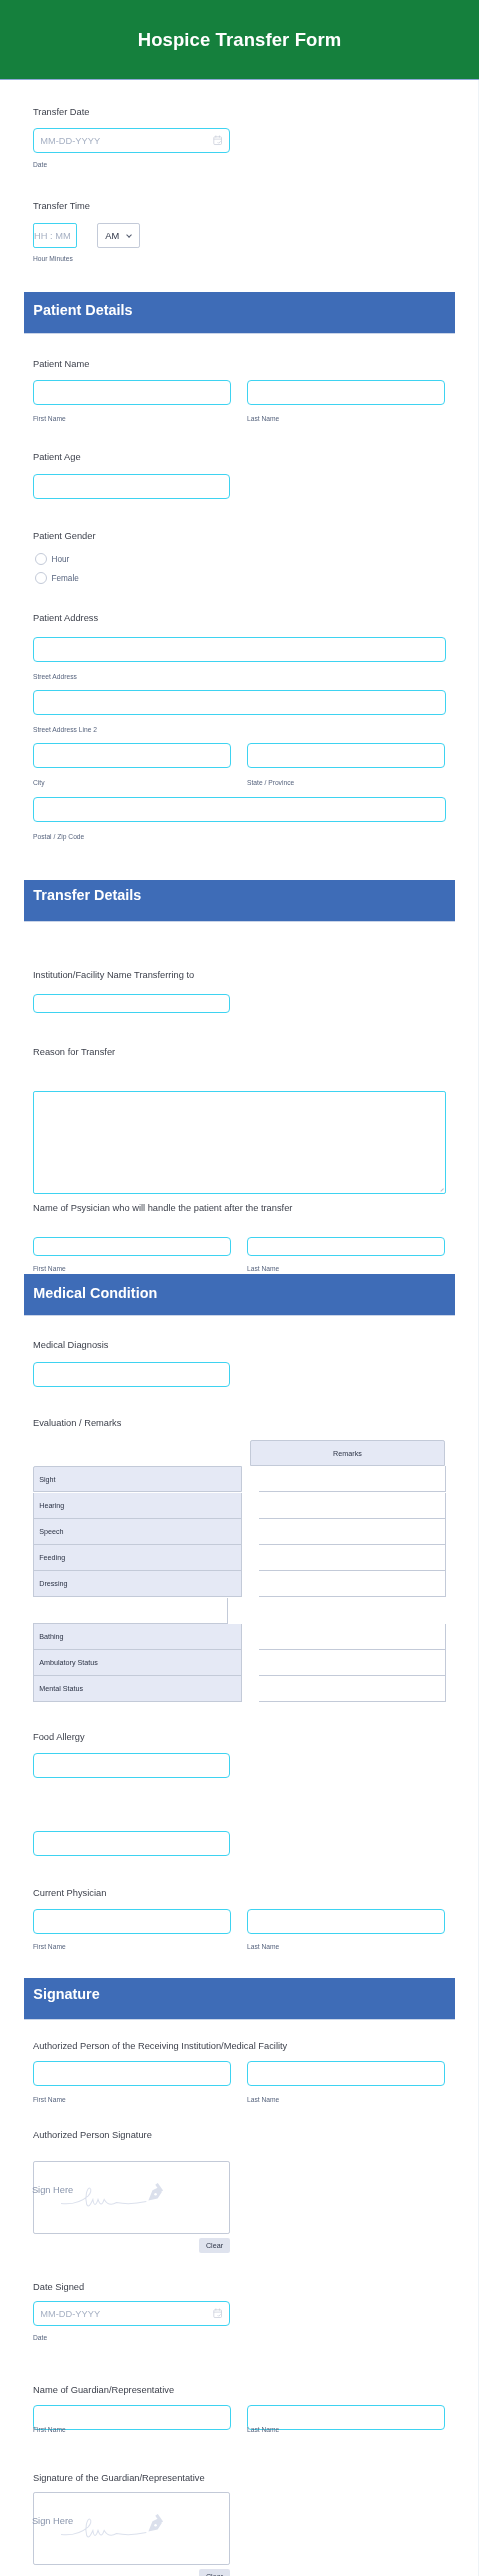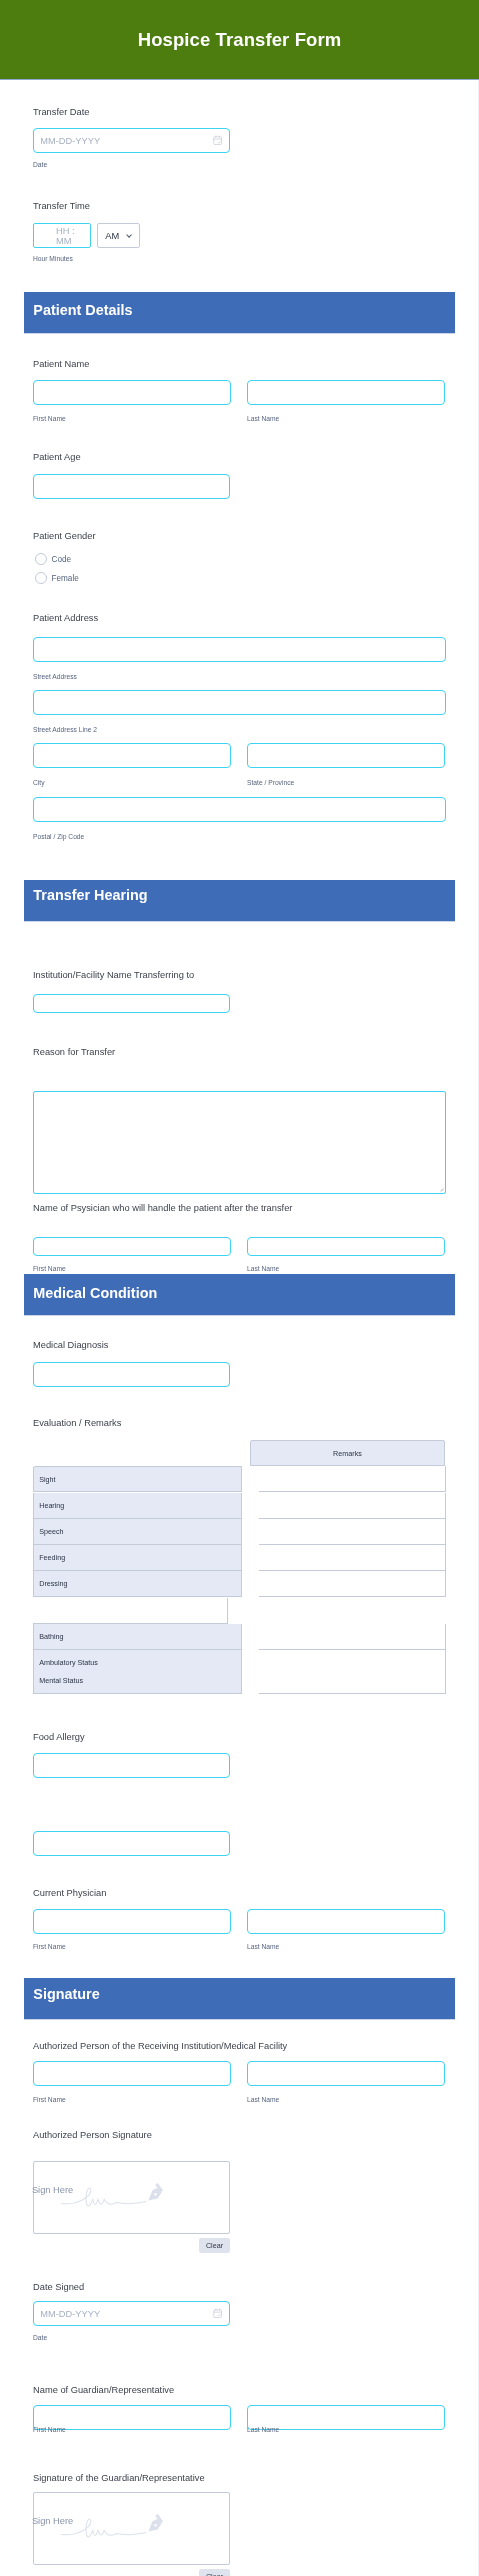--- a/index.html
+++ b/index.html
@@ -1,41 +1,41 @@
 <!DOCTYPE html>
 <html style="font-size:8.2px"><head>
   <meta charset="utf-8">
   <style>
     * { box-sizing: border-box; margin: 0; padding: 0; }
     html, body { width: 479px; background: #ffffff; }
     body { font-family: "Liberation Sans", sans-serif; color: #2c3345; position: relative; height: 2770px; overflow: hidden; }
     .page-edge { position: absolute; top: 0; right: 0; width: 1px; height: 2770px; background: #eef3f7; }
 
-    .form-header { position: absolute; left: 0; top: 0; width: 479px; height: 80px; background: #4d7c0f; border-bottom: 1px solid #8ea8d6; display: flex; align-items: center; justify-content: center; }
+    .form-header { position: absolute; left: 0; top: 0; width: 479px; height: 80px; background: #15803d; border-bottom: 1px solid #8ea8d6; display: flex; align-items: center; justify-content: center; }
     .form-title { color: #ffffff; font-size: 18.5px; font-weight: bold; letter-spacing: 0.1px; }
 
     .section-header { position: absolute; left: 24px; width: 431px; height: 42px; background: #3e6cb7; border-bottom: 1.5px solid #c9d4e8; }
     .section-title { position: absolute; left: 9.3px; top: 10.3px; color: #ffffff; font-size: 14.4px; font-weight: bold; }
 
     .label { position: absolute; left: 33px; font-size: 9.3px; color: #3b3f4a; }
     .sublabel { position: absolute; font-size: 6.7px; color: #57647e; }
 
     .input { position: absolute; height: 25px; border: 1px solid #3ed3f1; border-radius: 4px; background: #ffffff; font-family: "Liberation Sans", sans-serif; font-size: 9.3px; color: #8894ab; padding-left: 5.2px; }
     .input.half-left { left: 33px; width: 198px; }
     .input.half-right { left: 247px; width: 198px; }
     .input.full { left: 33px; width: 413px; }
     .input.short { left: 33px; width: 197px; }
     .textarea { position: absolute; left: 33px; width: 413px; height: 103px; border: 1px solid #3ed3f1; border-radius: 2.1px; background: #fff; }
     .resize-grip { position: absolute; right: 2.1px; bottom: 2.1px; width: 4.1px; height: 4.1px; border-right: 0.5px solid #b9bfcc; transform: rotate(45deg); }
 
     .date-input { display: flex; align-items: center; justify-content: space-between; padding: 0 7.2px 0 6.2px; }
     .date-placeholder { color: #a6b0c3; font-size: 9.3px; }
     .cal-icon { width: 9.3px; height: 10.3px; position: relative; }
 
-    .time-input { position: absolute; left: 33px; width: 58px; height: 25px; border: 1px solid #3ed3f1; border-radius: 2.1px; display: flex; align-items: center; padding-left: 22px; color: #a6b0c3; font-size: 9.3px; }
+    .time-input { position: absolute; left: 33px; width: 44px; height: 25px; border: 1px solid #3ed3f1; border-radius: 2.1px; display: flex; align-items: center; padding-left: 0; color: #a6b0c3; font-size: 9.3px; }
     .ampm-select { position: absolute; left: 97px; width: 43px; height: 25px; border: 0.5px solid #c3cad8; border-radius: 2.1px; display: flex; align-items: center; padding-left: 7.2px; font-size: 9.3px; color: #2c3345; }
     .ampm-chevron { position: absolute; right: 8.2px; top: 8.8px; width: 4.1px; height: 4.1px; border-right: 1px solid #555d70; border-bottom: 1px solid #555d70; transform: rotate(45deg); }
 
     .radio-row { position: absolute; left: 35px; display: flex; align-items: center; gap: 4.1px; }
     .radio-circle { width: 12.4px; height: 12.4px; border: 0.5px solid #c3cad8; border-radius: 50%; background: #fff; }
     .radio-label { font-size: 8.2px; color: #57647e; }
 
     .matrix { position: absolute; left: 33px; top: 1440px; width: 413px; }
     .matrix-head { position: absolute; left: 217px; top: 0; width: 195px; height: 26px; background: #e5e9f5; border: 0.5px solid #c3cad8; border-radius: 2.1px 2.1px 0 0; display: flex; align-items: center; justify-content: center; font-size: 7.2px; color: #2c3345; text-align: center; }
     .matrix-row { position: absolute; left: 0; width: 413px; height: 28px; display: flex; gap: 17px; }
@@ -91,41 +91,41 @@
 <input class="input half-right" style="top: 380px;">
 <div class="sublabel" style="left:33px;top:415px">First Name</div>
 <div class="sublabel" style="left:247px;top:415px">Last Name</div>
 
 <div class="label" style="top:452px">Patient Age</div>
 <input class="input short" style="top: 474px;">
 
 <div class="label" style="top:531px">Patient Gender</div>
 <div class="radio-row" style="top:553px">
   <span class="radio-circle"></span>
-  <span class="radio-label">Code</span>
+  <span class="radio-label">Hour</span>
 </div>
 <div class="radio-row" style="top:572px">
   <span class="radio-circle"></span>
   <span class="radio-label">Female</span>
 </div>
 
 <div class="label" style="top:613px">Patient Address</div>
 <input class="input full" style="top: 637px;">
 <div class="sublabel" style="left:33px;top:673px">Street Address</div>
 <input class="input full" style="top: 690px;">
 <div class="sublabel" style="left:33px;top:726px">Street Address Line 2</div>
 <input class="input half-left" style="top: 743px;">
 <input class="input half-right" style="top: 743px;">
 <div class="sublabel" style="left:33px;top:779px">City</div>
 <div class="sublabel" style="left:247px;top:779px">State / Province</div>
 <input class="input full" style="top: 797px;">
 <div class="sublabel" style="left:33px;top:833px">Postal / Zip Code</div>
 
 <div class="section-header" style="top:880px">
-  <div class="section-title" style="top:7.2px">Transfer Hearing</div>
+  <div class="section-title" style="top:7.2px">Transfer Details</div>
 </div>
 
 <div class="label" style="top:970px">Institution/Facility Name Transferring to</div>
 <input class="input short" style="top: 994px; height: 18.5px;">
 
 <div class="label" style="top:1047px">Reason for Transfer</div>
 <div class="textarea" style="top:1091px">
   <span class="resize-grip"></span>
 </div>
 
@@ -170,21 +170,21 @@
     <div class="matrix-row-cell"></div>
   </div>
   <div class="matrix-row" style="top:184px">
     <div class="matrix-row-label">Bathing</div>
     <div class="matrix-row-cell"></div>
   </div>
   <div class="matrix-row" style="top:210px">
     <div class="matrix-row-label">Ambulatory Status</div>
     <div class="matrix-row-cell"></div>
   </div>
-  <div class="matrix-row" style="top:228px">
+  <div class="matrix-row" style="top:236px">
     <div class="matrix-row-label">Mental Status</div>
     <div class="matrix-row-cell"></div>
   </div>
 </div>
 
 <div class="label" style="top:1732px">Food Allergy</div>
 <input class="input short" style="top: 1753px;">
 
 <div class="label" style="top:1832px">Drug Allergy</div>
 <input class="input short" style="top: 1831px;">

